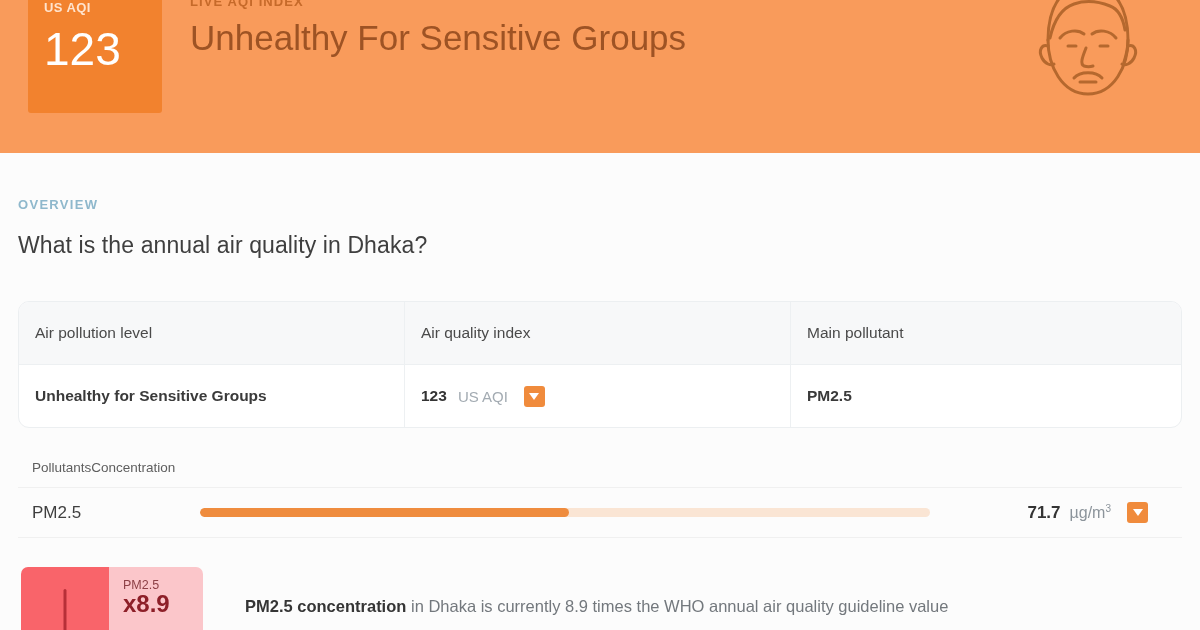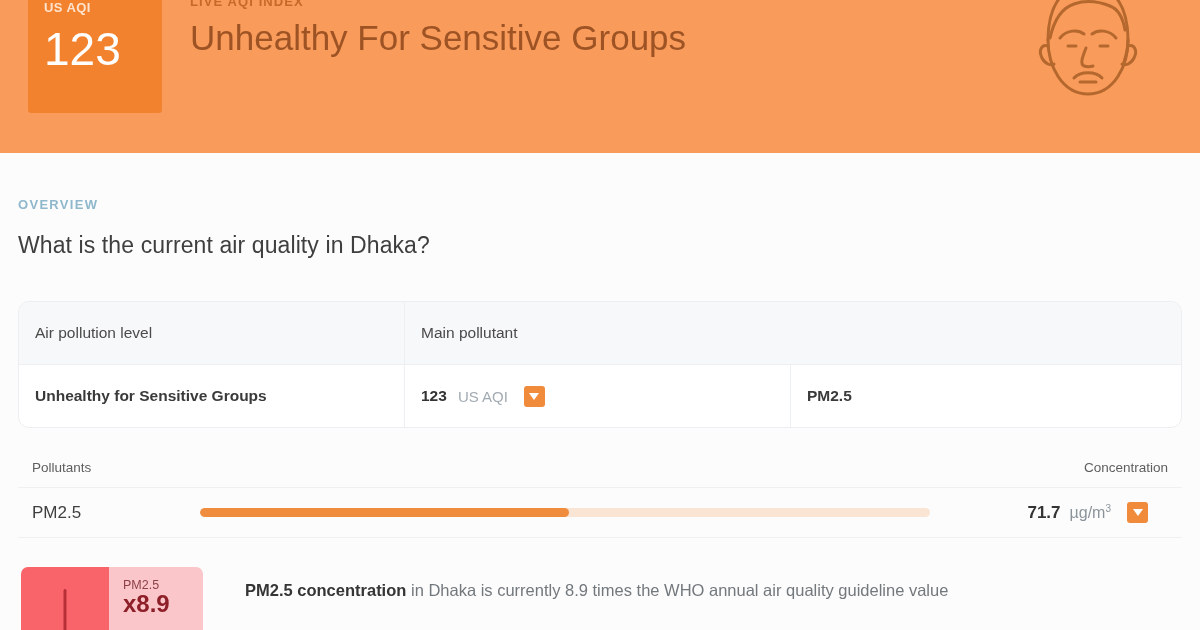--- a/index.html
+++ b/index.html
@@ -159,21 +159,20 @@
     border-left: 5.5px solid transparent;
     border-right: 5.5px solid transparent;
     border-top: 7px solid #ffffff;
   }
 
   
   .pollutants-wrap { margin-top: 32px; width: 1164px; }
 
   .pollutants-head {
     display: flex;
-    justify-content: space-between;
     align-items: center;
     font-size: 13.5px;
     color: #5e5e5e;
     padding: 0 14px 12px 14px;
     border-bottom: 1px solid #f0f0f0;
   }
 
   .pollutant-row {
     display: flex;
     align-items: center;
@@ -248,21 +247,21 @@
   .who-card-label { font-size: 12.5px; color: #8d4046; }
   .who-card-mult {
     font-size: 24px;
     font-weight: 700;
     color: #8d1f28;
     line-height: 1;
   }
 
   .who-text {
     margin-left: 42px;
-    margin-top: 12px;
+    margin-top: 28px;
     font-size: 16.5px;
     color: #73787d;
     line-height: 1.45;
     text-align: right;
   }
   .who-text b { color: #353535; font-weight: 700; }
 </style>
 </head>
 <body>
 
@@ -290,25 +289,26 @@
     <path d="M76 70 L84 70"></path>
     <path d="M62 72 C58 82 56 88 60 90 C63 91 66 91 69 90"></path>
     <path d="M50 102 C56 95 72 95 78 102"></path>
     <path d="M56 106 L72 106"></path>
   </svg>
 </div>
 
 <div class="content">
 
   <div class="overview-kicker">OVERVIEW</div>
-  <div class="page-question">What is the current air quality in Dhaka?</div>
+  <div class="page-question">What is the annual air quality in Dhaka?</div>
 
   <div class="aq-table">
     <div class="aq-row aq-head">
       <div class="aq-cell c1">Air pollution level</div>
+      <div class="aq-cell c2">Air quality index</div>
       <div class="aq-cell c3">Main pollutant</div>
     </div>
     <div class="aq-row aq-body">
       <div class="aq-cell c1">Unhealthy for Sensitive Groups</div>
       <div class="aq-cell c2">
         <span class="aqi-num">123</span>
         <span class="aqi-unit">US AQI</span>
         <span class="tri-badge"></span>
       </div>
       <div class="aq-cell c3">PM2.5</div>

